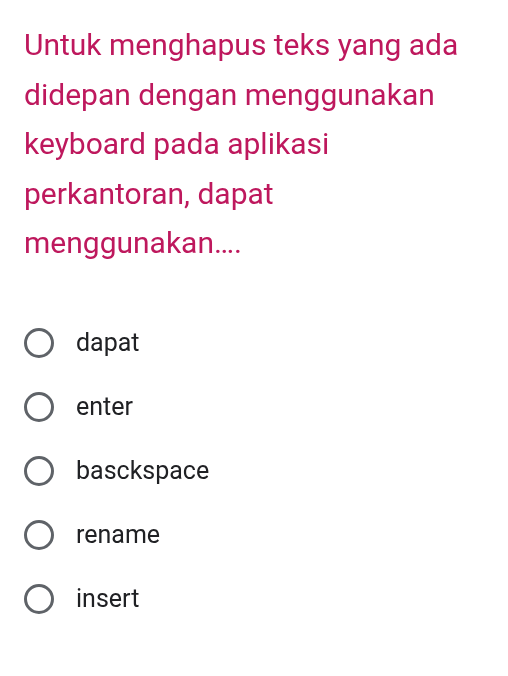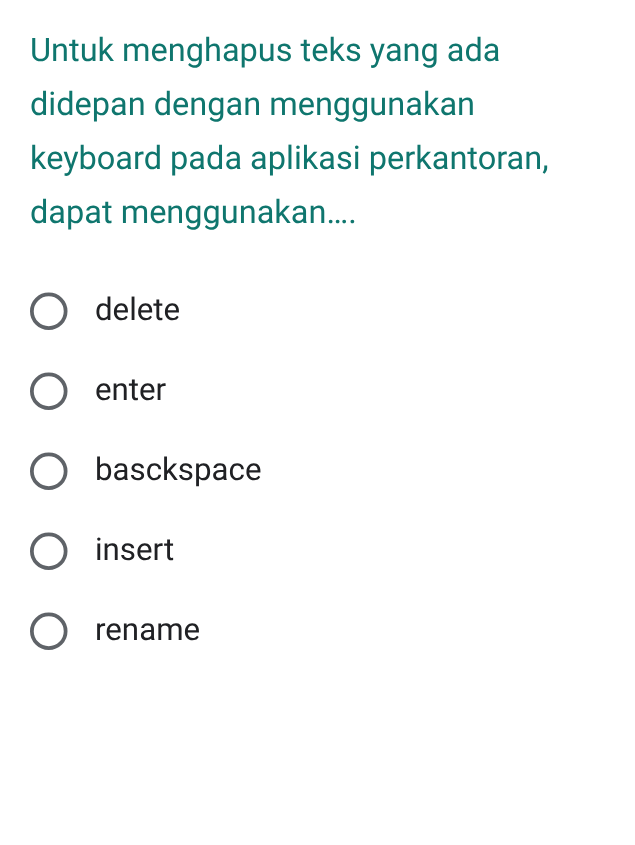--- a/index.html
+++ b/index.html
@@ -9,24 +9,24 @@
     }
     body {
       font-family: 'Roboto', 'Segoe UI', Arial, sans-serif;
       background: #ffffff;
       width: 508px;
       height: 676px;
       padding: 20px 24px;
       color: #202124;
     }
     .question {
-      font-size: 26px;
+      font-size: 30px;
       line-height: 1.65;
-      color: #0f766e;
-      margin-bottom: 42px;
+      color: #be185d;
+      margin-bottom: 60px;
       font-weight: 400;
     }
     .options {
       display: flex;
       flex-direction: column;
       gap: 34px;
     }
     .option {
       display: flex;
       align-items: center;
@@ -48,31 +48,31 @@
     }
   </style>
 </head>
 <body>
 
 <div class="question">Untuk menghapus teks yang ada didepan dengan menggunakan keyboard pada aplikasi perkantoran, dapat menggunakan….</div>
 
 <div class="options">
   <div class="option">
     <div class="radio"></div>
-    <span class="option-label">delete</span>
+    <span class="option-label">dapat</span>
   </div>
   <div class="option">
     <div class="radio"></div>
     <span class="option-label">enter</span>
   </div>
   <div class="option">
     <div class="radio"></div>
     <span class="option-label">basckspace</span>
   </div>
   <div class="option">
     <div class="radio"></div>
-    <span class="option-label">insert</span>
+    <span class="option-label">rename</span>
   </div>
   <div class="option">
     <div class="radio"></div>
-    <span class="option-label">rename</span>
+    <span class="option-label">insert</span>
   </div>
 </div>
 
 </body></html>

